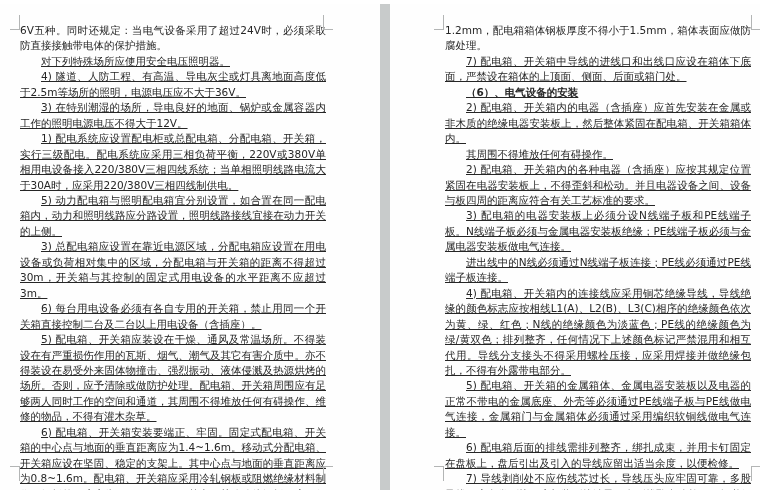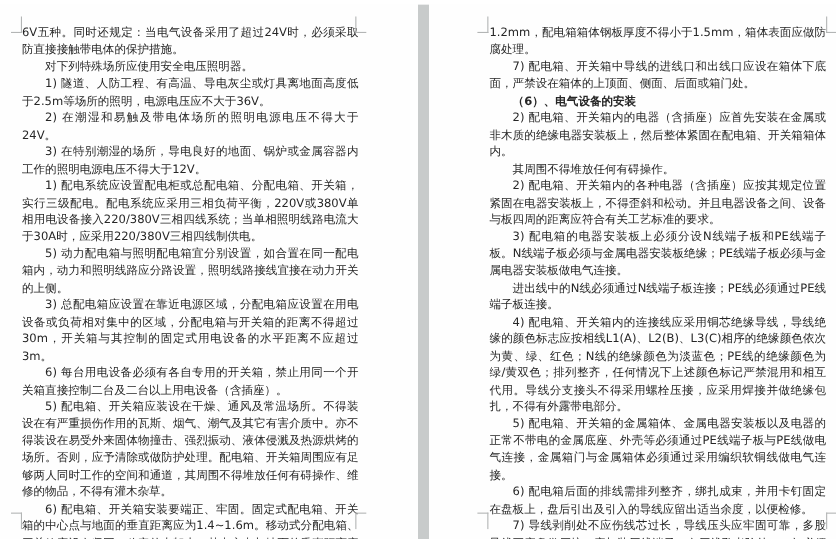--- a/index.html
+++ b/index.html
@@ -52,21 +52,21 @@
   .text-area-left  { left: 60px; }  
   .text-area-right { left: 55px; }  
   .para {
     margin: 0;
     font-size: 10.5px;
     line-height: 15.45px;
     letter-spacing: 0;
     text-align: justify;
     color: #262626;
   }
-  .para.indent { text-indent: 2em; }
+  .para.indent { text-indent: 2em; text-decoration: underline; }
   .para.bold   { font-weight: bold; }
   .mark {
     position: absolute;
     width: 9px;
     height: 14px;
     z-index: 4;
   }
   .mark.tl { border-right: 1px solid #b3b5b5; border-bottom: 1px solid #b3b5b5; }
   .mark.tr { border-left: 1px solid #b3b5b5;  border-bottom: 1px solid #b3b5b5; }
   .mark.bl { border-right: 1px solid #b3b5b5; border-top: 1px solid #b3b5b5; }
@@ -74,22 +74,21 @@
 </style>
 </head>
 <body>
 
 <div id="viewport">
 
   <div class="page page-left">
     <div class="text-area text-area-left">
         <p class="para">6V五种。同时还规定：当电气设备采用了超过24V时，必须采取防直接接触带电体的保护措施。</p>
         <p class="para indent">对下列特殊场所应使用安全电压照明器。</p>
-        <p class="para indent">1) 隧道、人防工程、有高温、导电灰尘或灯具离地面高度低于2.5m等场所的照明，电源电压应不大于36V。</p>
-        <p class="para indent">2) 在潮湿和易触及带电体场所的照明电源电压不得大于24V。</p>
+        <p class="para indent">4) 隧道、人防工程、有高温、导电灰尘或灯具离地面高度低于2.5m等场所的照明，电源电压应不大于36V。</p>
         <p class="para indent">3) 在特别潮湿的场所，导电良好的地面、锅炉或金属容器内工作的照明电源电压不得大于12V。</p>
         <p class="para indent">1) 配电系统应设置配电柜或总配电箱、分配电箱、开关箱，实行三级配电。配电系统应采用三相负荷平衡，220V或380V单相用电设备接入220/380V三相四线系统；当单相照明线路电流大于30A时，应采用220/380V三相四线制供电。</p>
         <p class="para indent">5) 动力配电箱与照明配电箱宜分别设置，如合置在同一配电箱内，动力和照明线路应分路设置，照明线路接线宜接在动力开关的上侧。</p>
         <p class="para indent">3) 总配电箱应设置在靠近电源区域，分配电箱应设置在用电设备或负荷相对集中的区域，分配电箱与开关箱的距离不得超过30m，开关箱与其控制的固定式用电设备的水平距离不应超过3m。</p>
         <p class="para indent">6) 每台用电设备必须有各自专用的开关箱，禁止用同一个开关箱直接控制二台及二台以上用电设备（含插座）。</p>
         <p class="para indent">5) 配电箱、开关箱应装设在干燥、通风及常温场所。不得装设在有严重损伤作用的瓦斯、烟气、潮气及其它有害介质中。亦不得装设在易受外来固体物撞击、强烈振动、液体侵溅及热源烘烤的场所。否则，应予清除或做防护处理。配电箱、开关箱周围应有足够两人同时工作的空间和通道，其周围不得堆放任何有碍操作、维修的物品，不得有灌木杂草。</p>
         <p class="para indent">6) 配电箱、开关箱安装要端正、牢固。固定式配电箱、开关箱的中心点与地面的垂直距离应为1.4~1.6m。移动式分配电箱、开关箱应设在坚固、稳定的支架上。其中心点与地面的垂直距离应为0.8~1.6m。配电箱、开关箱应采用冷轧钢板或阻燃绝缘材料制作，钢板的厚度应为1.2~2.0mm，其中开关箱箱体钢板厚度不得小于</p>
       </div>
   </div>
 

